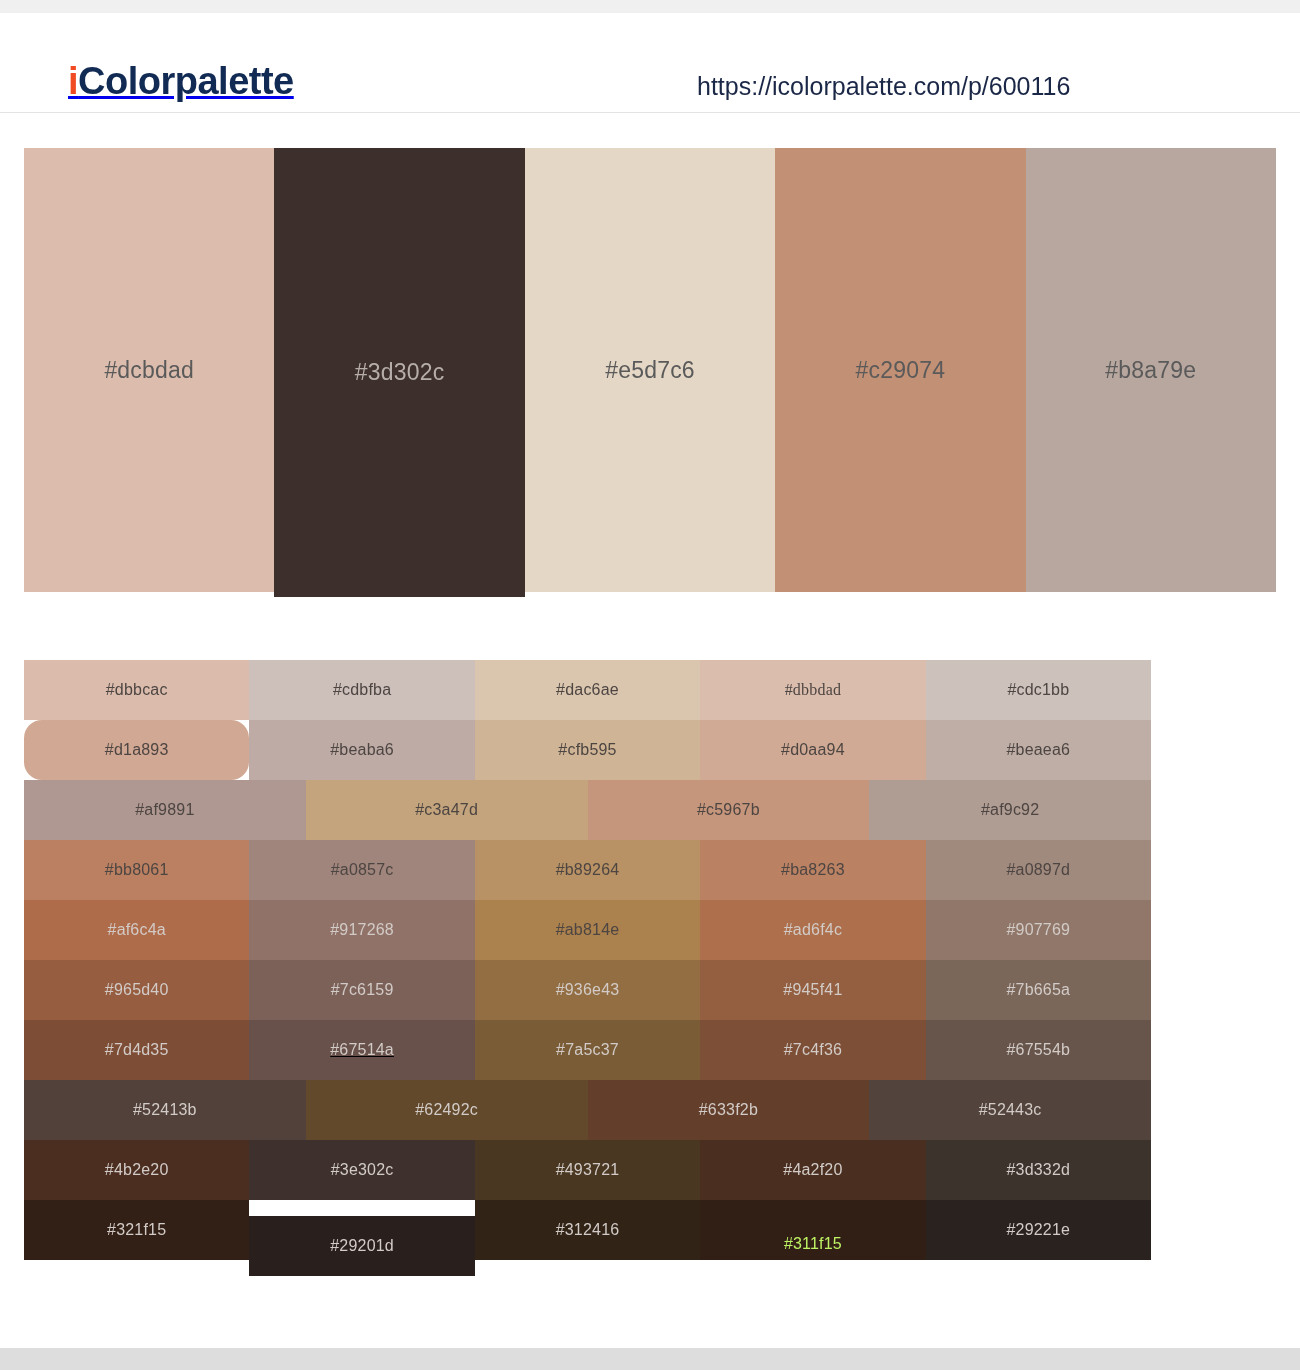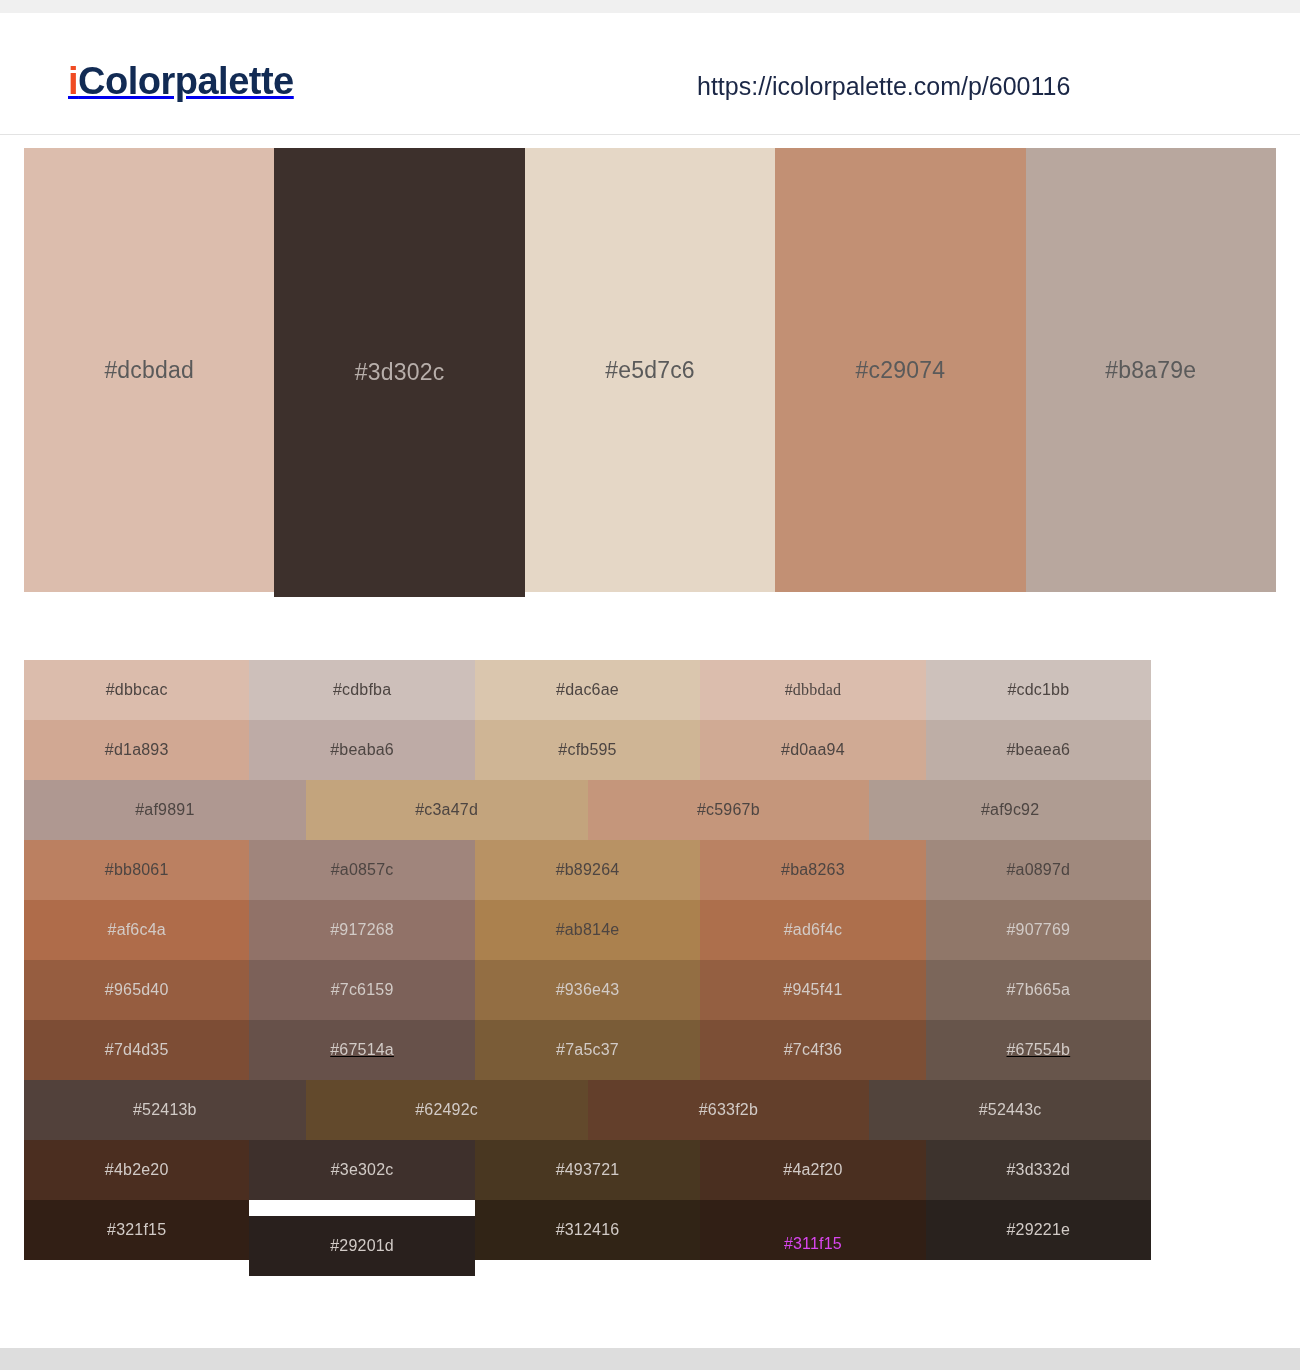--- a/index.html
+++ b/index.html
@@ -25,21 +25,21 @@
     position: absolute;
     left: 0; top: 0;
     width: 1300px; height: 13px;
     background: #f0f0f0;
   }
 
   
   .site-header {
     position: absolute;
     left: 0; top: 13px;
-    width: 1300px; height: 122px;
+    width: 1300px; height: 100px;
     background: #ffffff;
     border-bottom: 1px solid #e3e3e3;
   }
 
   .brand {
     position: absolute;
     left: 68px; top: 46px;
     font-size: 38px;
     font-weight: bold;
     letter-spacing: -0.5px;
@@ -165,21 +165,21 @@
           <span class="shade-hex" style="color: rgb(77, 69, 66);">#dac6ae</span>
         </div>
         <div class="shade-cell" style="background: rgb(219, 189, 173); font-family: Liberation Serif, serif;">
           <span class="shade-hex" style="color: rgb(77, 69, 66);">#dbbdad</span>
         </div>
         <div class="shade-cell" style="background: rgb(205, 193, 187);">
           <span class="shade-hex" style="color: rgb(77, 69, 66);">#cdc1bb</span>
         </div>
       </div>
       <div class="shade-row">
-        <div class="shade-cell" style="background: rgb(209, 168, 147);">
+        <div class="shade-cell" style="background: rgb(209, 168, 147); border-radius: 18px;">
           <span class="shade-hex" style="color: rgb(77, 69, 66);">#d1a893</span>
         </div>
         <div class="shade-cell" style="background: rgb(190, 171, 166);">
           <span class="shade-hex" style="color: rgb(77, 69, 66);">#beaba6</span>
         </div>
         <div class="shade-cell" style="background: rgb(207, 181, 149);">
           <span class="shade-hex" style="color: rgb(77, 69, 66);">#cfb595</span>
         </div>
         <div class="shade-cell" style="background: rgb(208, 170, 148);">
           <span class="shade-hex" style="color: rgb(77, 69, 66);">#d0aa94</span>
@@ -259,21 +259,21 @@
         </div>
         <div class="shade-cell" style="background: rgb(103, 81, 74); text-decoration: underline;">
           <span class="shade-hex" style="color: rgb(210, 203, 199);">#67514a</span>
         </div>
         <div class="shade-cell" style="background: rgb(122, 92, 55);">
           <span class="shade-hex" style="color: rgb(210, 203, 199);">#7a5c37</span>
         </div>
         <div class="shade-cell" style="background: rgb(124, 79, 54);">
           <span class="shade-hex" style="color: rgb(210, 203, 199);">#7c4f36</span>
         </div>
-        <div class="shade-cell" style="background: rgb(103, 85, 75); text-decoration: underline;">
+        <div class="shade-cell" style="background: rgb(103, 85, 75);">
           <span class="shade-hex" style="color: rgb(210, 203, 199);">#67554b</span>
         </div>
       </div>
       <div class="shade-row">
         <div class="shade-cell" style="background: rgb(82, 65, 59);">
           <span class="shade-hex" style="color: rgb(210, 203, 199);">#52413b</span>
         </div>
         <div class="shade-cell" style="background: rgb(98, 73, 44);">
           <span class="shade-hex" style="color: rgb(210, 203, 199);">#62492c</span>
         </div>
@@ -305,21 +305,21 @@
         <div class="shade-cell" style="background: rgb(50, 31, 21);">
           <span class="shade-hex" style="color: rgb(210, 203, 199);">#321f15</span>
         </div>
         <div class="shade-cell" style="background: rgb(41, 32, 29); margin-top: 16px;">
           <span class="shade-hex" style="color: rgb(210, 203, 199);">#29201d</span>
         </div>
         <div class="shade-cell" style="background: rgb(49, 36, 22);">
           <span class="shade-hex" style="color: rgb(210, 203, 199);">#312416</span>
         </div>
         <div class="shade-cell" style="background: rgb(49, 31, 21);">
-          <span class="shade-hex" style="color: #d946ef; margin-top: 28px;">#311f15</span>
+          <span class="shade-hex" style="color: #bef264; margin-top: 28px;">#311f15</span>
         </div>
         <div class="shade-cell" style="background: rgb(41, 34, 30);">
           <span class="shade-hex" style="color: rgb(210, 203, 199);">#29221e</span>
         </div>
       </div>
     </section>
 
   <div class="bottom-band"></div>
 
 </div>

